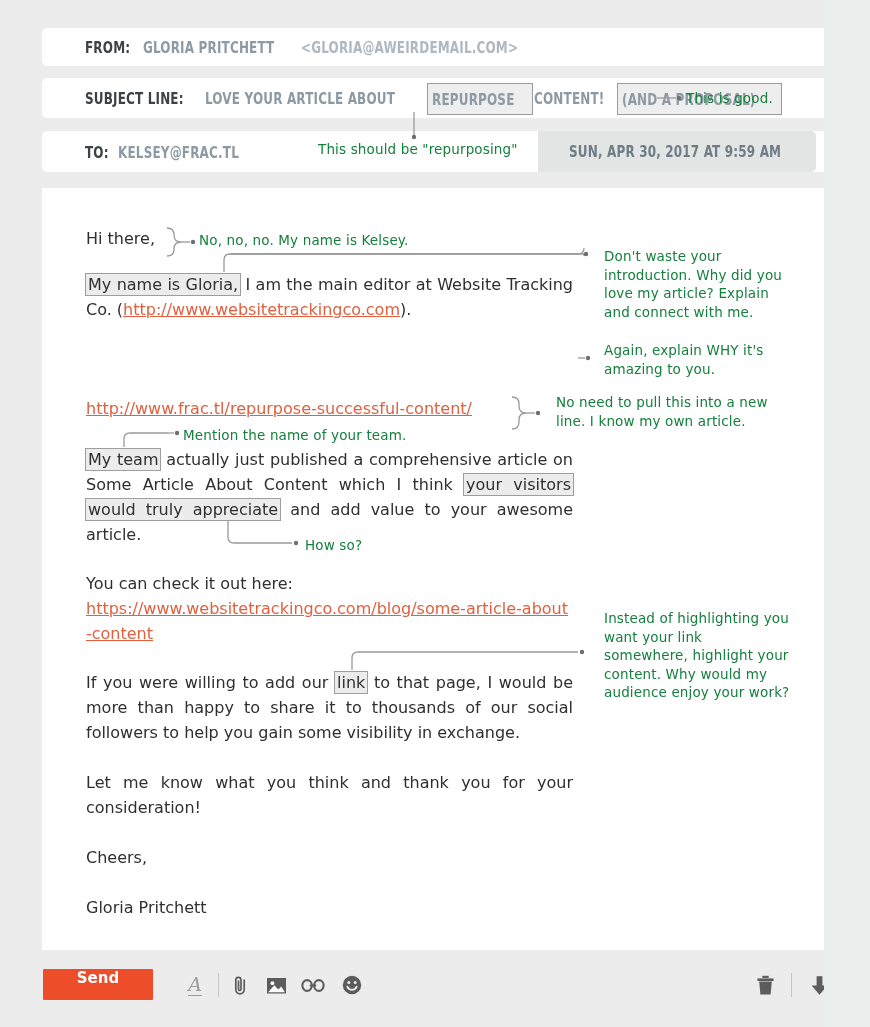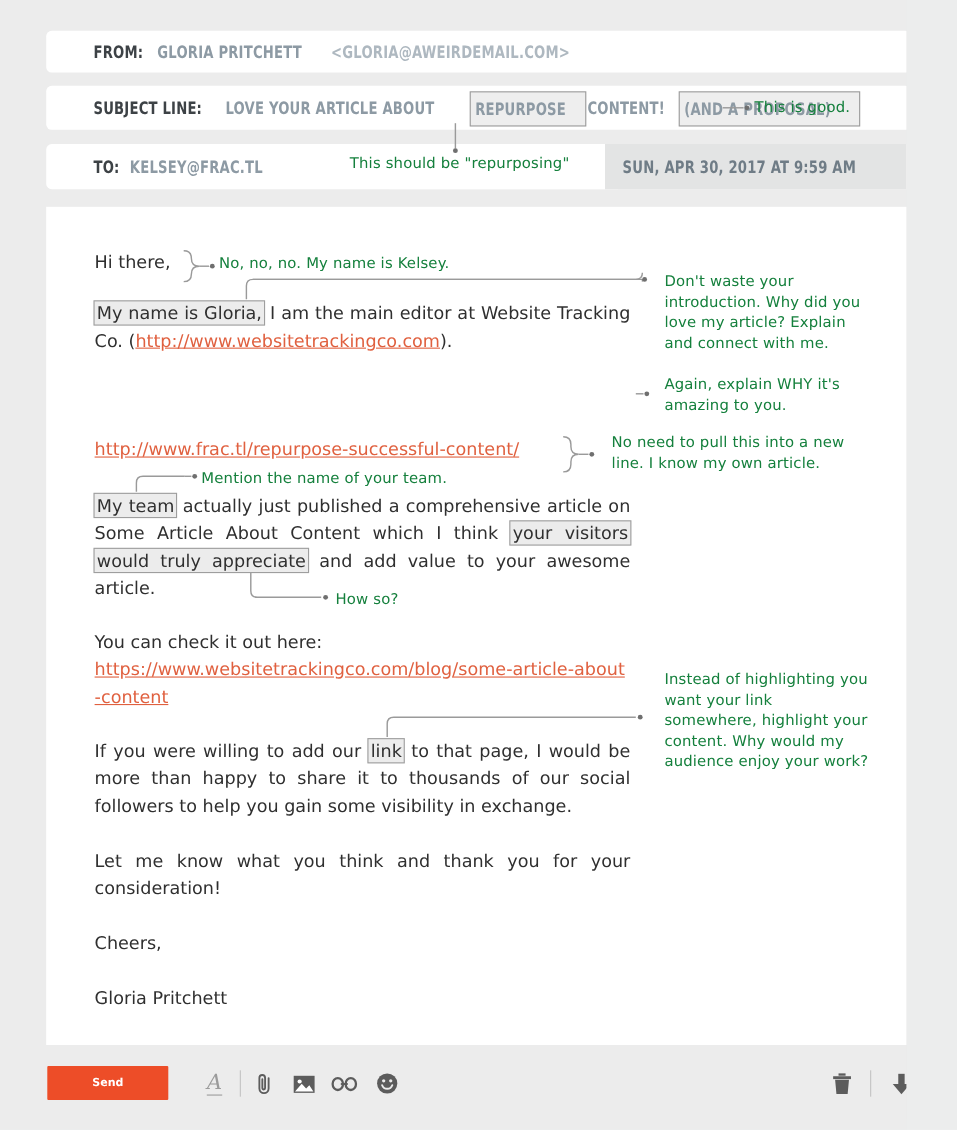--- a/index.html
+++ b/index.html
@@ -66,29 +66,29 @@
     padding: 6px 4px 5px 4px;
     margin: 0 1px;
     position: relative;
     top: 1px;
   }
   .chip .val { color: #8d9aa4; }
 
   
   #to-date-block {
     position: absolute;
-    right: 0;
+    right: 12px;
     top: 0;
     width: 278px;
     height: 100%;
     background: #e3e4e4;
     border-radius: 0 5px 5px 0;
     display: flex;
     align-items: center;
-    justify-content: center;
+    justify-content: flex-end;
   }
   #to-date-block .val { color: #6f7c86; }
 
   
   #to-note-plate {
     position: absolute;
     left: 312px;
     top: 0;
     width: 208px;
     height: 100%;
@@ -162,24 +162,24 @@
   
   #send-btn {
     position: absolute;
     left: 43px;
     top: 969px;
     width: 110px;
     height: 31px;
     background: #ed4d28;
     color: #ffffff;
     font-family: "DejaVu Sans", sans-serif;
-    font-size: 10px;
+    font-size: 15px;
     font-weight: bold;
     display: flex;
-    align-items: center;
+    align-items: flex-start;
     justify-content: center;
     border: none;
     cursor: pointer;
     border-radius: 1px;
   }
   .tool {
     position: absolute;
     top: 972px;
     width: 26px;
     height: 26px;

